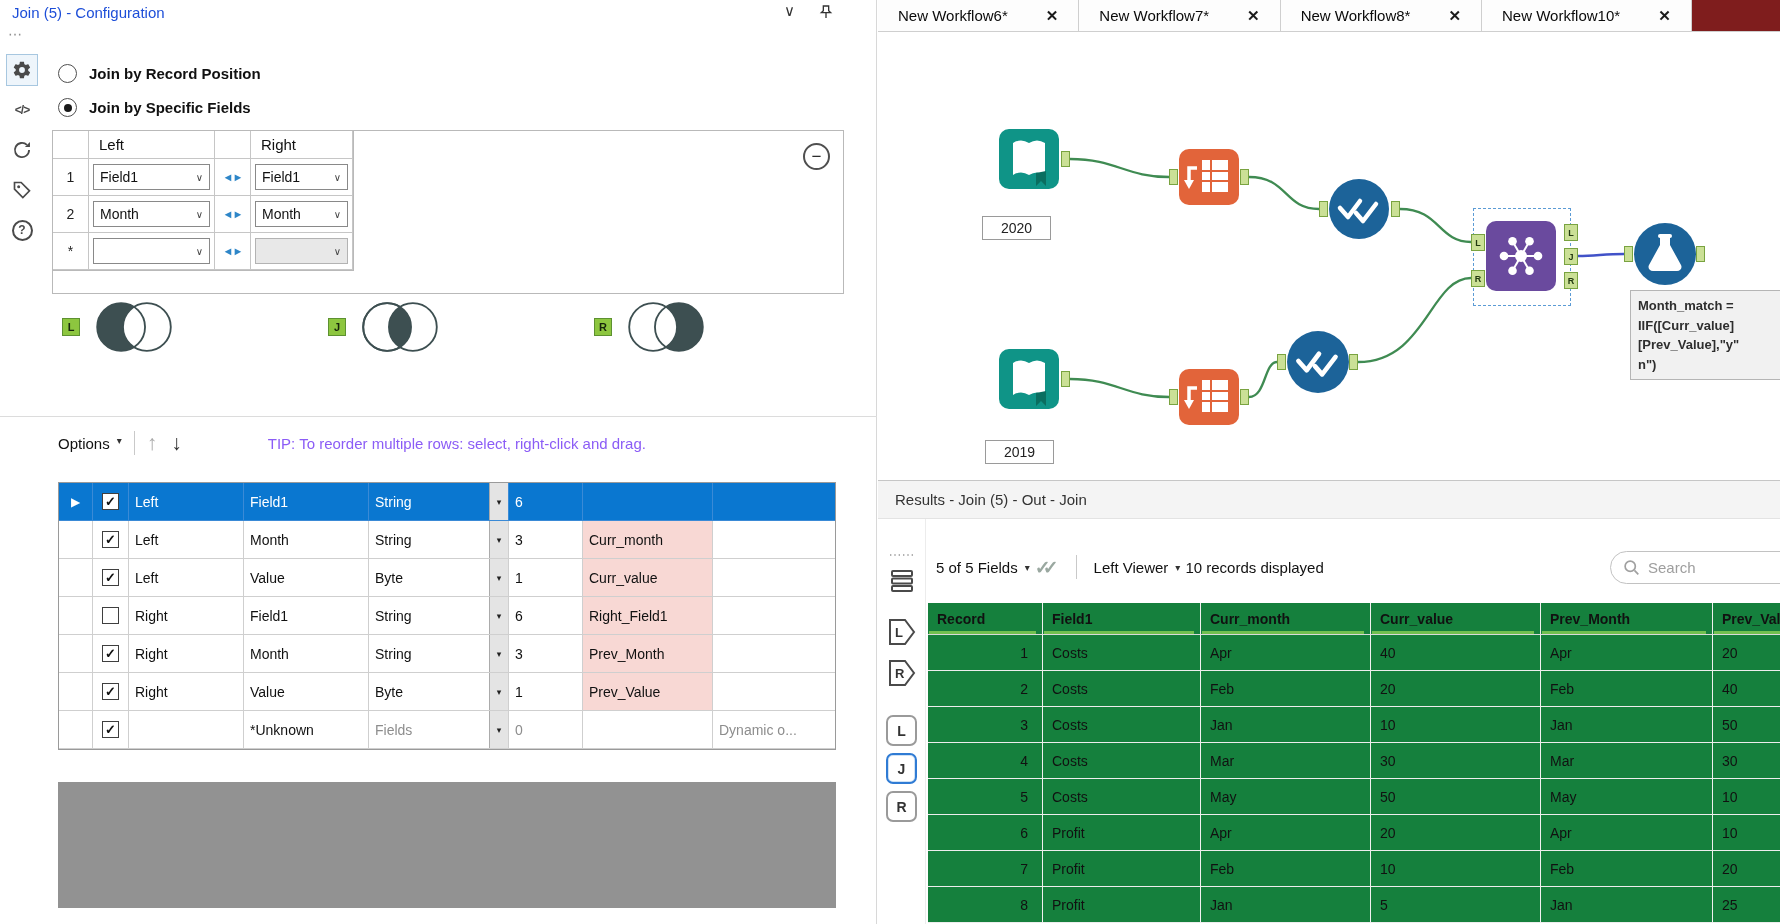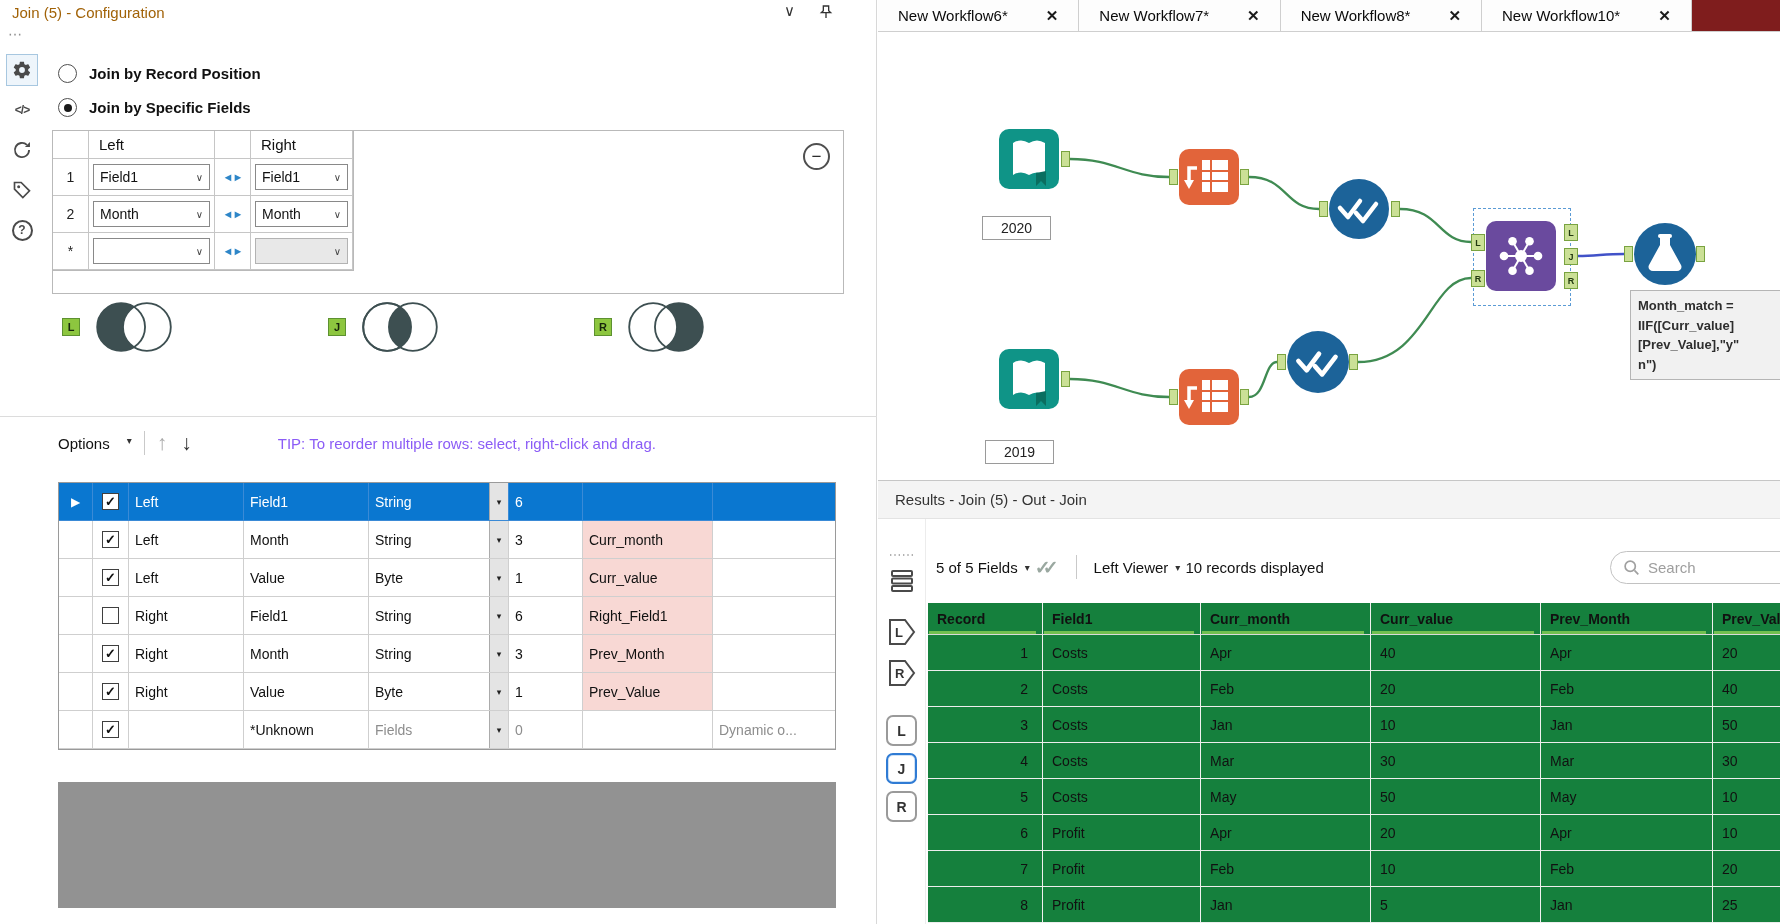--- a/index.html
+++ b/index.html
@@ -1,21 +1,21 @@
 <!DOCTYPE html>
 <html><head>
 <meta charset="utf-8">
 <style>
 *{margin:0;padding:0;box-sizing:border-box}
 body{width:1780px;height:924px;font-family:"Liberation Sans",sans-serif;font-size:15px;color:#111;overflow:hidden;background:#fff}
 #app{position:relative;width:1780px;height:924px;overflow:hidden;background:#fff}
 
 
 #config{position:absolute;left:0;top:0;width:877px;height:924px;background:#fff;border-right:1px solid #d8d8d8}
-.cfg-title{position:absolute;left:12px;top:4px;color:#a16207}
+.cfg-title{position:absolute;left:12px;top:4px;color:#1d4ed8}
 .cfg-chevron{position:absolute;left:784px;top:2px;font-size:15px;color:#333;cursor:pointer}
 .cfg-pin{position:absolute;left:818px;top:4px}
 .cfg-dots{position:absolute;left:8px;top:26px;color:#909090;font-size:14px}
 .iconbar{position:absolute;left:6px;top:54px;display:flex;flex-direction:column;gap:8px}
 .ib{width:32px;height:32px;display:flex;align-items:center;justify-content:center;color:#4a4a4a}
 .ib.active{border:1px solid #a7c7e0;background:#eef5fb}
 .ib .code{font-size:12px;font-weight:700;letter-spacing:-1px}
 .help-circle{width:21px;height:21px;border:2px solid #4a4a4a;border-radius:50%;display:flex;align-items:center;justify-content:center;font-size:12px;font-weight:700}
 
 .radio-row{position:absolute;left:58px;display:flex;align-items:center;gap:12px}
@@ -35,21 +35,21 @@
 .sel-ctl.disabled{background:#e8e8e8;border-color:#b3b3b3}
 .jswap{justify-content:center;color:#2e86c8;font-size:11px;letter-spacing:-1px}
 .remove-btn{position:absolute;right:13px;top:12px;width:27px;height:27px;border:2px solid #4f4f4f;border-radius:50%;background:#fff;display:flex;align-items:center;justify-content:center;font-size:17px;color:#222}
 
 .venn-row{position:absolute;left:62px;top:296px;display:flex;align-items:center}
 .venn-group{display:flex;align-items:center;gap:8px;margin-right:148px}
 .vtag{width:18px;height:18px;background:#8dc63f;border:1px solid #5d9130;display:flex;align-items:center;justify-content:center;font-size:11px;font-weight:700;color:#17250c}
 
 .divider{position:absolute;left:0;top:416px;width:877px;height:1px;background:#dcdcdc}
 .options-bar{position:absolute;left:58px;top:424px;height:38px;display:flex;align-items:center}
-.opt-btn{display:flex;align-items:flex-start;gap:17px}
+.opt-btn{display:flex;align-items:flex-start;gap:7px}
 .caret{font-size:10px;color:#333}
 .vsep{width:1px;height:24px;background:#c9c9c9;margin:0 12px}
 .arrow-up{font-size:21px;color:#a9a9a9;font-weight:700;margin-right:14px}
 .arrow-down{font-size:21px;color:#2f2f2f;font-weight:700}
 .tip{margin-left:86px;font-size:15px;color:#8b5cf6}
 
 .ftable{position:absolute;left:58px;top:482px;width:778px;border:1px solid #9a9a9a;background:#fff;font-size:14px}
 .frow{display:grid;grid-template-columns:34px 36px 115px 125px 140px 74px 130px 122px;height:38px}
 .frow.fhead{height:32px}
 .fcell{border-right:1px solid #cfcfcf;border-bottom:1px solid #cfcfcf;display:flex;align-items:center;padding:0 6px;white-space:nowrap;overflow:hidden;background:#fff}

